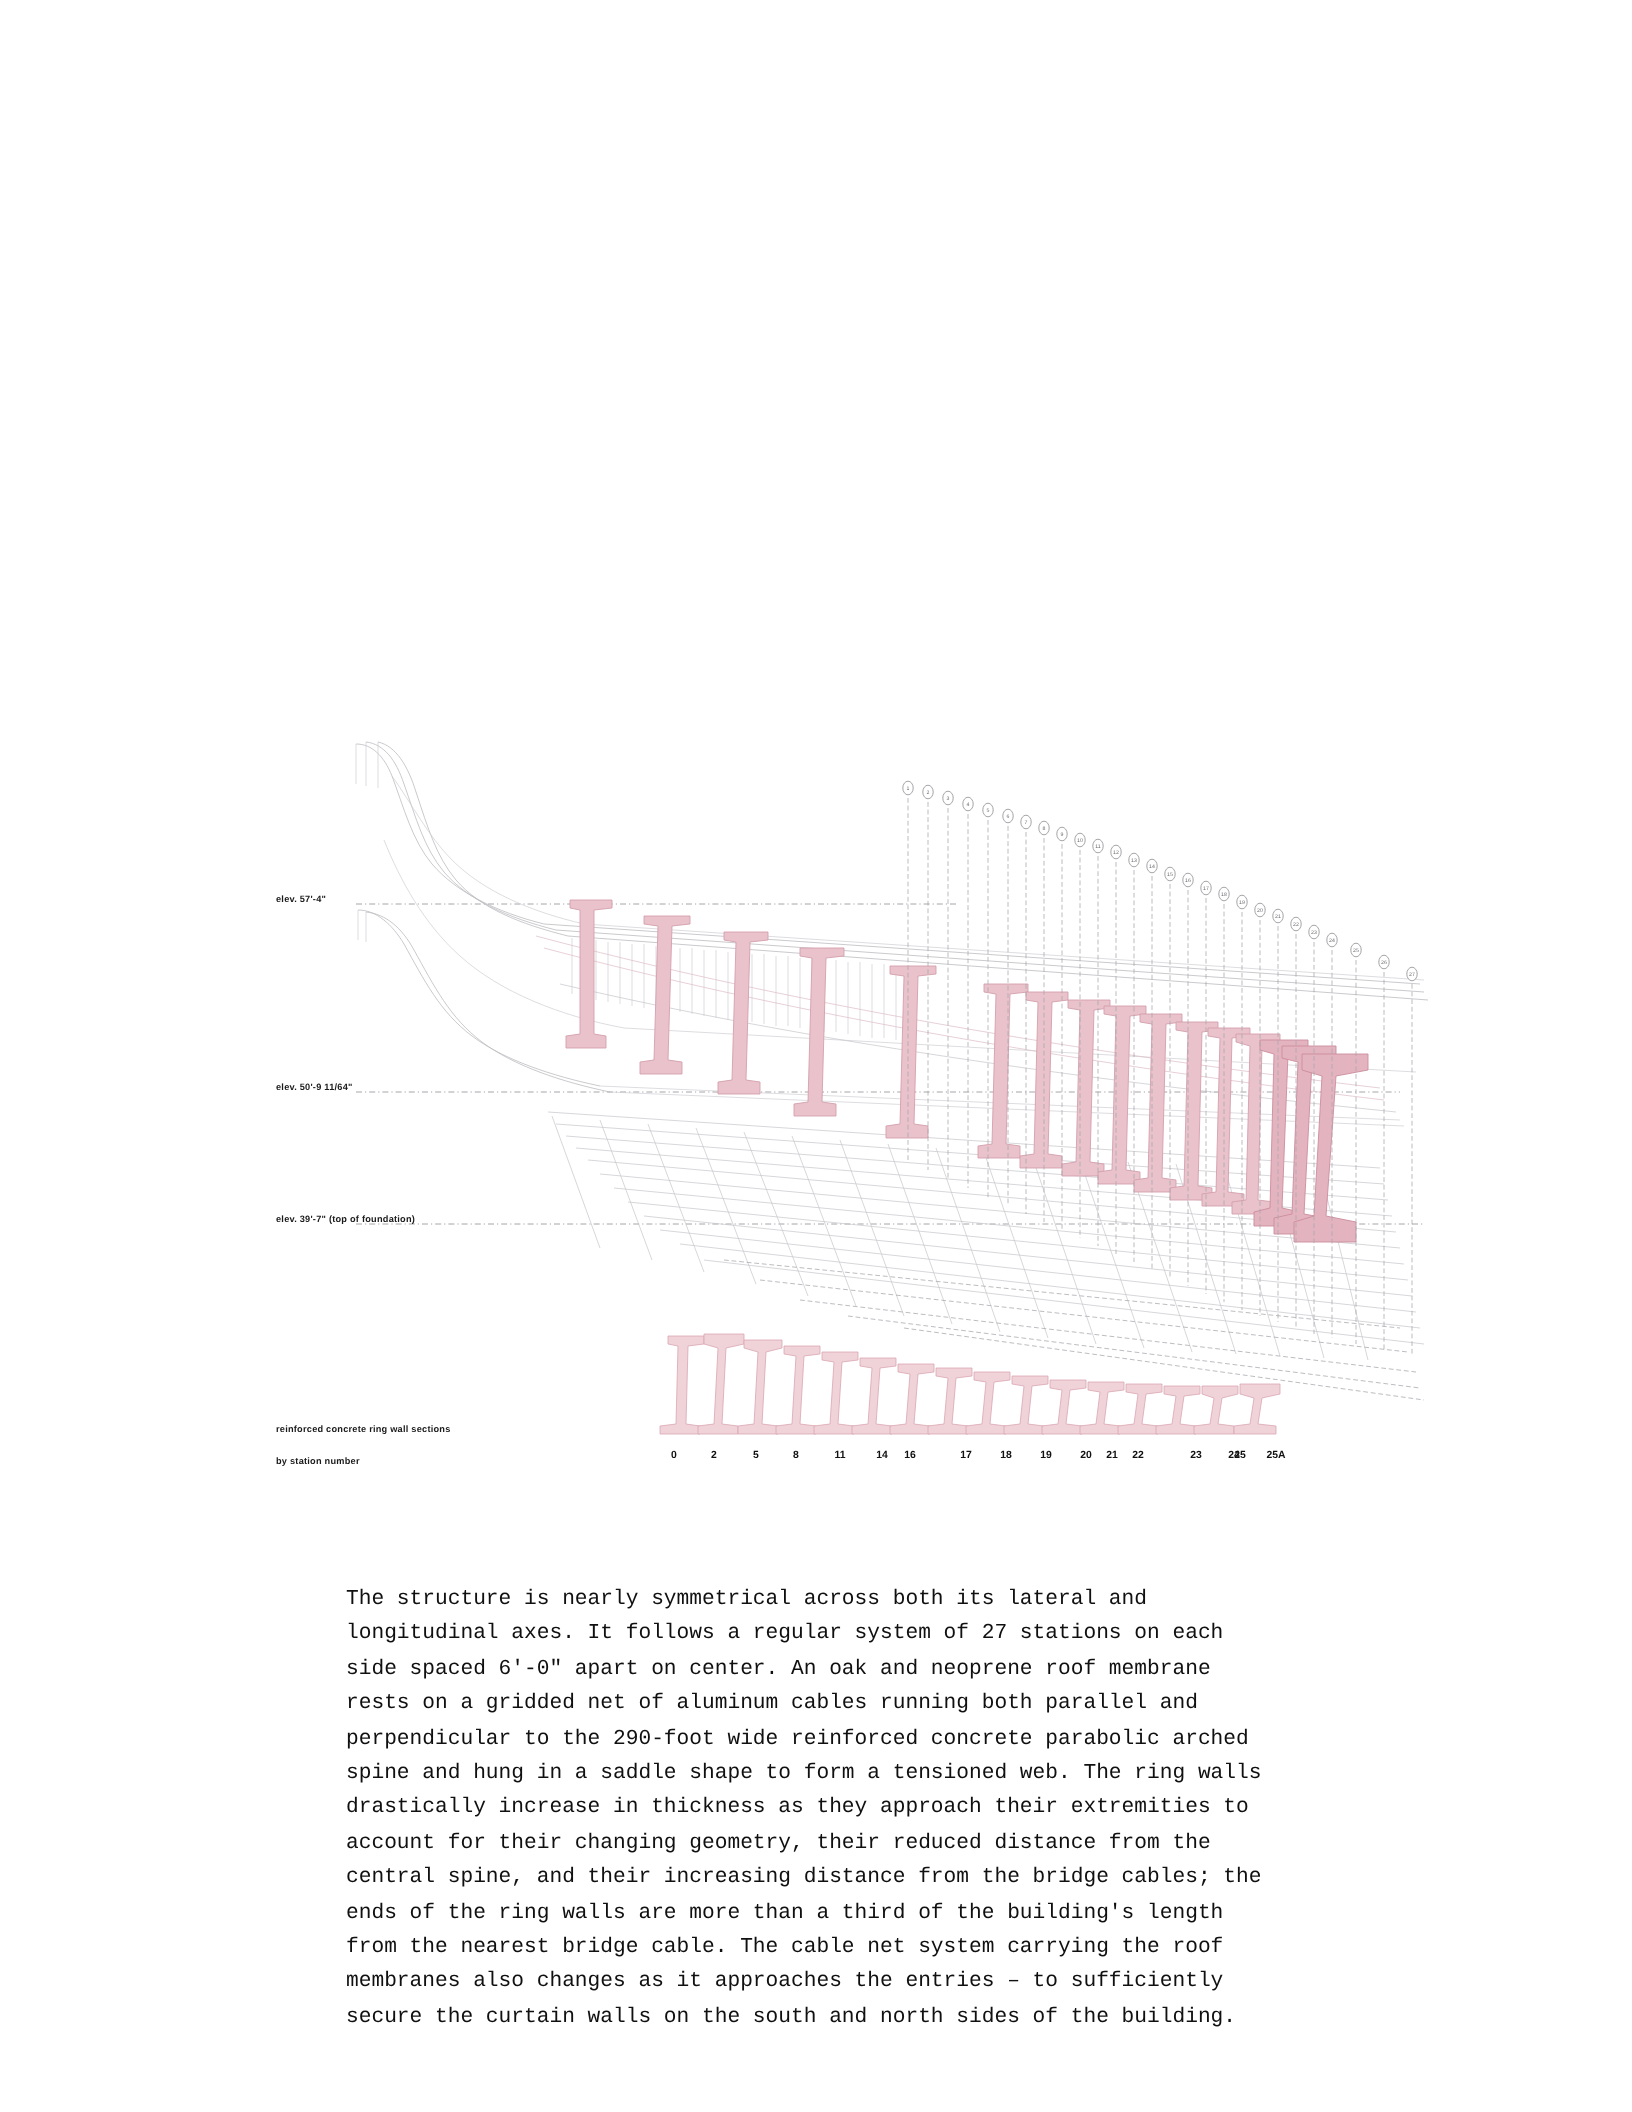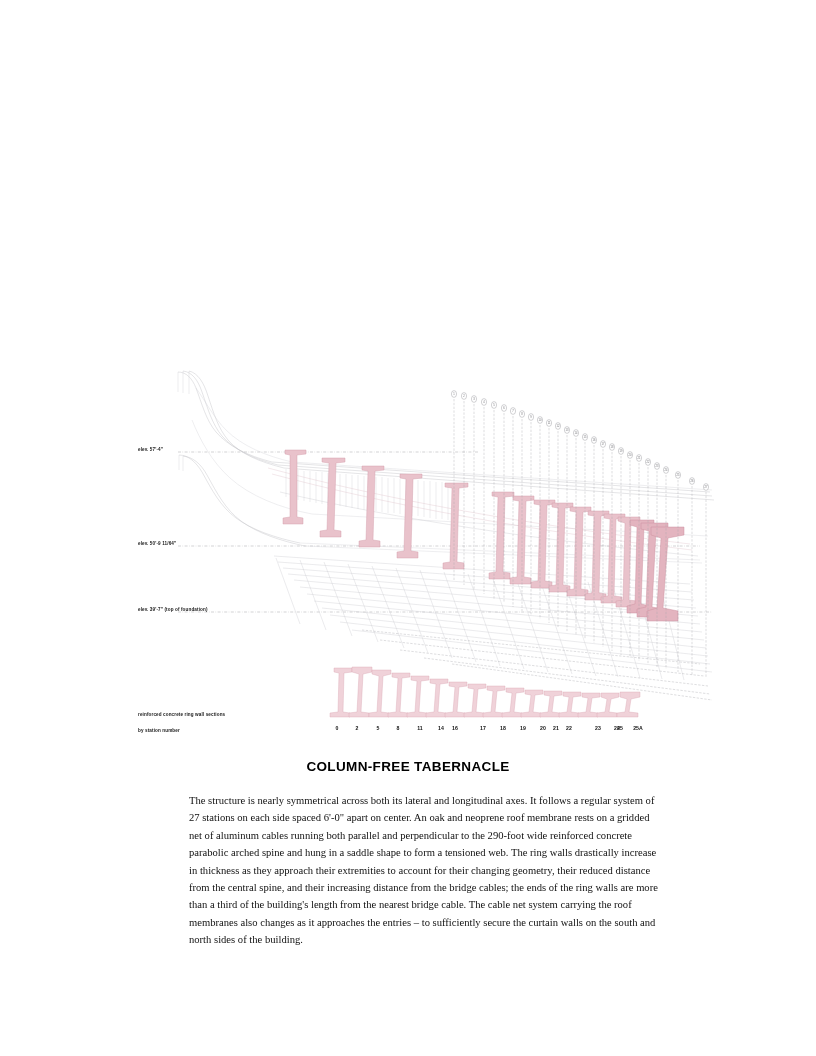--- a/index.html
+++ b/index.html
@@ -100,26 +100,25 @@
     color: #000000;
     letter-spacing: 0.35px;
   }
 
   
   .body-text {
     position: absolute;
     left: 173px;
     top: 792px;
     width: 470px;
-    font-family: Liberation Serif, serif;
+    font-family: Liberation Mono, monospace;
     font-size: 10.6px;
     line-height: 17.4px;
     color: #101010;
     text-align: left;
-    margin-left: 16px;
   }
 </style>
 </head>
 <body>
 
 <div class="page">
 
   <div class="drawing-wrap">
     <svg class="drawing-svg" viewBox="0 0 816 760">
       <defs>
@@ -508,17 +507,16 @@
         <div class="station-num" style="left: 543px;">20</div>
         <div class="station-num" style="left: 556px;">21</div>
         <div class="station-num" style="left: 569px;">22</div>
         <div class="station-num" style="left: 598px;">23</div>
         <div class="station-num" style="left: 617px;">24</div>
         <div class="station-num" style="left: 620px;">25</div>
         <div class="station-num" style="left: 638px;">25A</div>
       </div>
   </div>
 
-  <div class="title">COLUMN-FREE TABERNACLE</div>
 
   <div class="body-text">The structure is nearly symmetrical across both its lateral and longitudinal axes.  It follows a regular system of 27 stations on each side spaced 6'-0" apart on center.  An oak and neoprene roof membrane rests on a gridded net of aluminum cables running both parallel and perpendicular to the 290-foot wide reinforced concrete parabolic arched spine and hung in a saddle shape to form a tensioned web. The ring walls drastically increase in thickness as they approach their extremities to account for their changing geometry, their reduced distance from the central spine, and their increasing distance from the bridge cables; the ends of the ring walls are more than a third of the building's length from the nearest bridge cable.  The cable net system carrying the roof membranes also changes as it approaches the entries – to sufficiently secure the curtain walls on the south and north sides of the building.</div>
 
 </div>
 
 </body></html>

